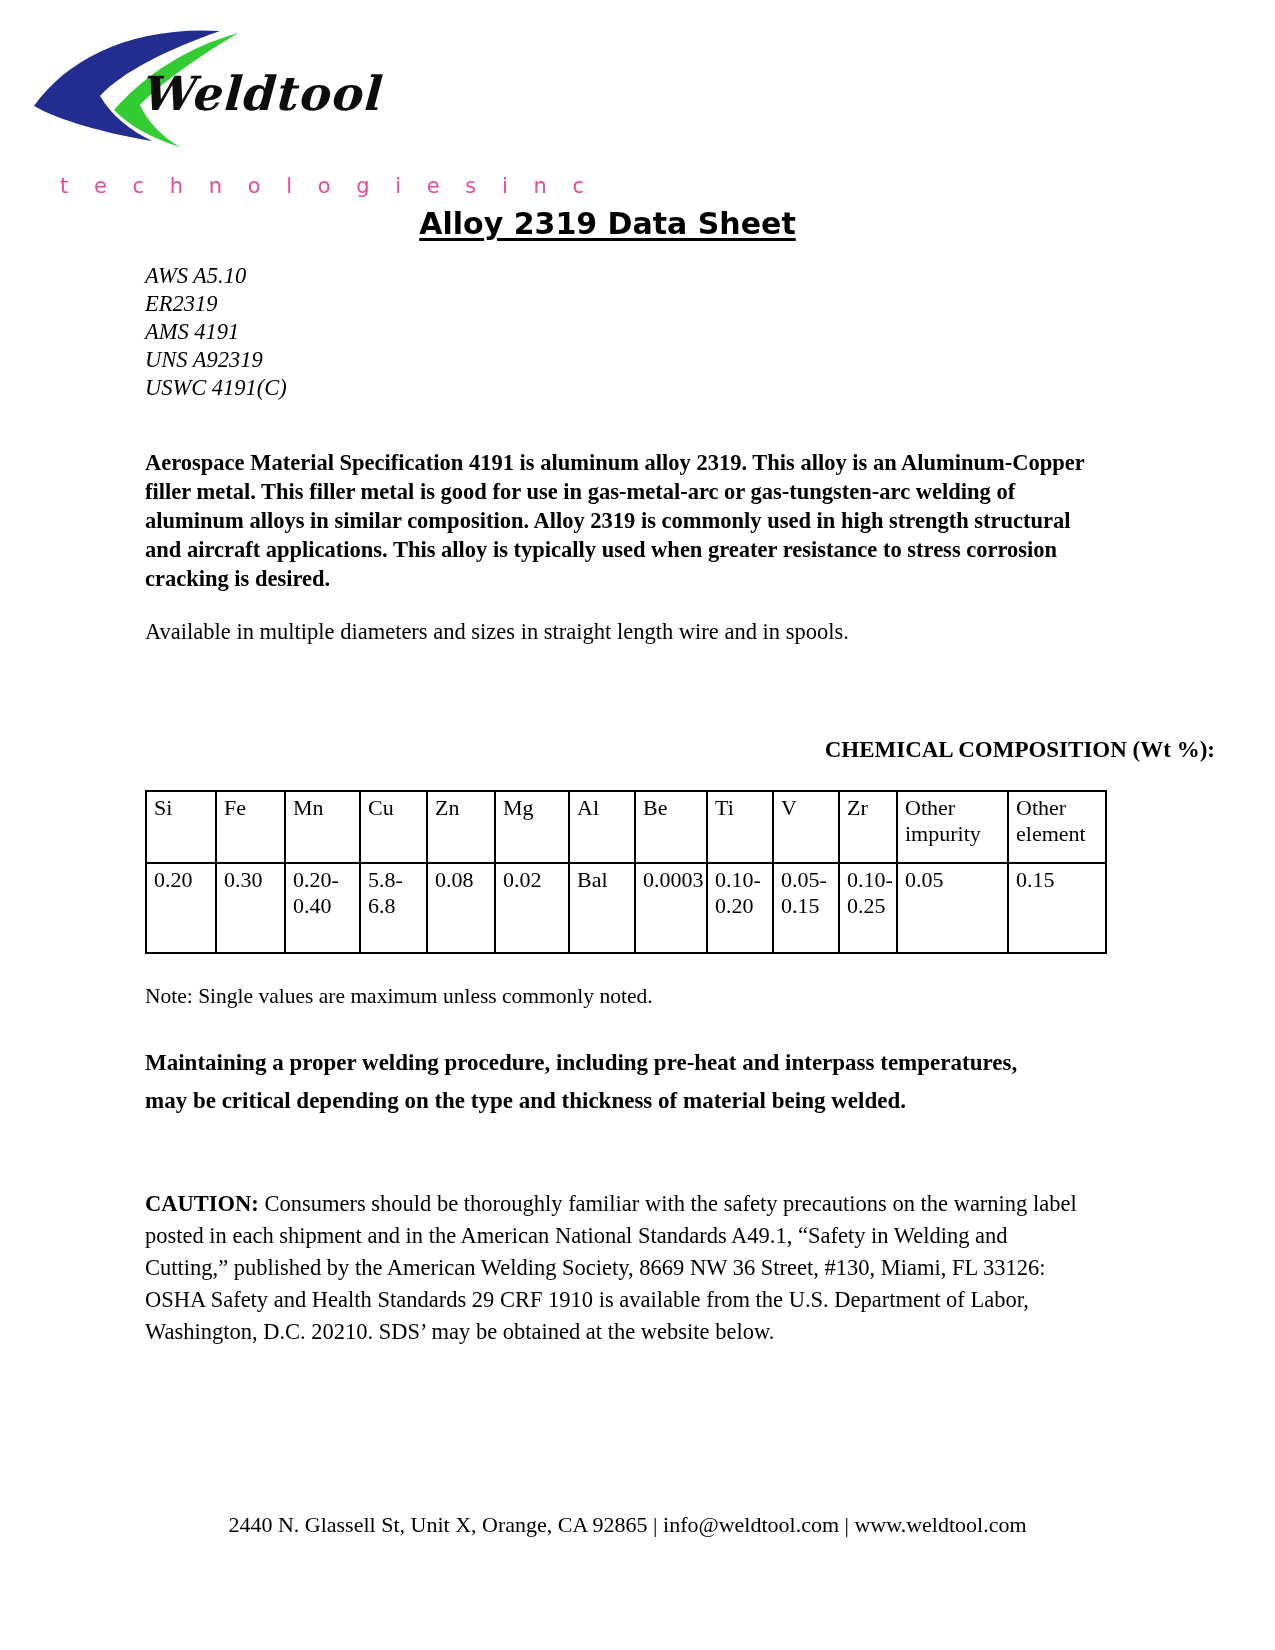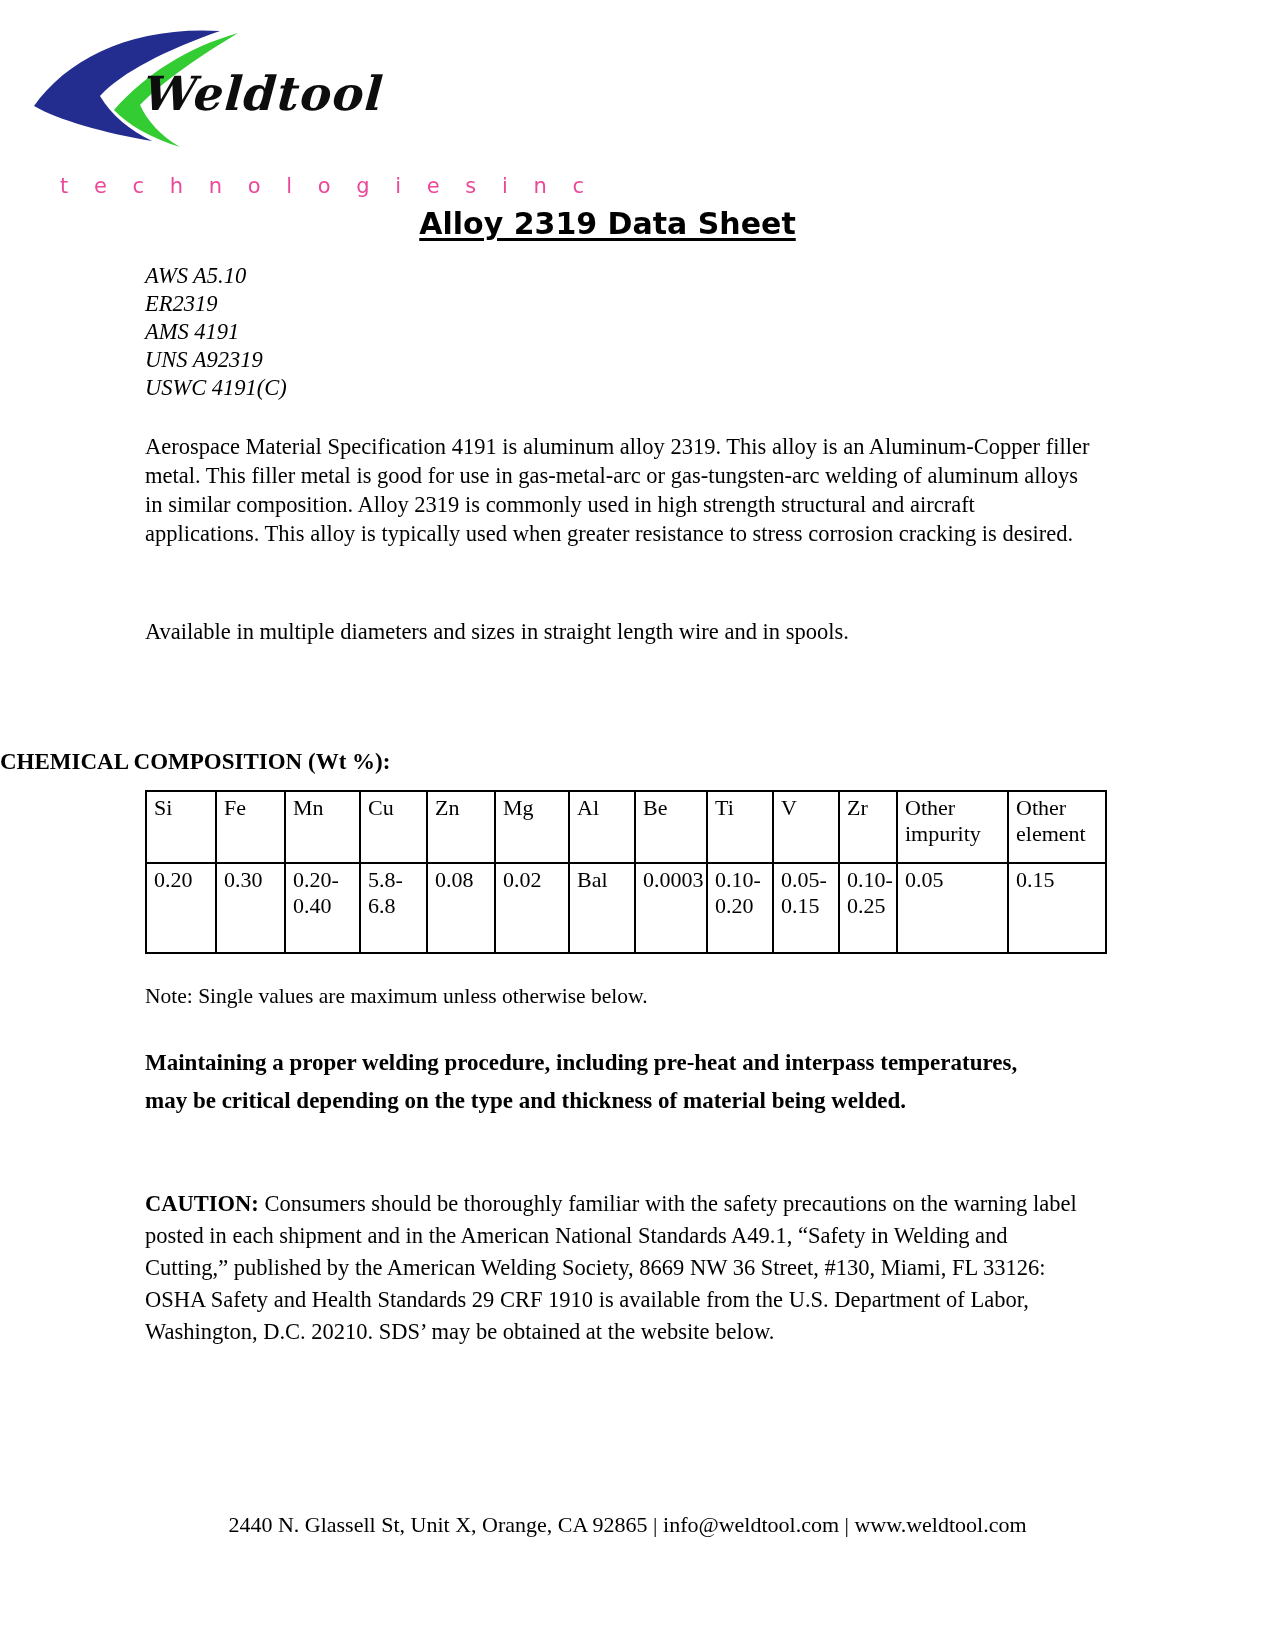--- a/index.html
+++ b/index.html
@@ -44,32 +44,32 @@
   }
 
   
   .specs{
     position:absolute;left:145px;top:262px;
     font-size:22.5px;line-height:28px;font-style:italic;
   }
 
   
   .intro{
-    position:absolute;left:145px;top:432px;width:948px;
-    font-size:22.5px;line-height:29px;
+    position:absolute;left:145px;top:448px;width:948px;
+    font-size:22.5px;line-height:29px;font-weight:bold;
   }
   .avail{
     position:absolute;left:145px;top:617px;width:948px;
     font-size:22.5px;line-height:29px;
   }
 
   
   .comp-heading{
     position:absolute;left:0;top:737px;width:1215px;
-    text-align:left;font-weight:bold;font-size:23px;margin-top:12px;
+    text-align:right;font-weight:bold;font-size:23px;
   }
   .comp-table{
     position:absolute;left:145px;top:790px;
     border-collapse:collapse;table-layout:fixed;width:960px;
     font-size:22px;
   }
   .comp-table th,.comp-table td{
     border:2px solid #000;
     font-weight:normal;text-align:left;vertical-align:top;
     padding:3px 13px 0 7px;
@@ -182,21 +182,21 @@
           <td>0.0003</td>
           <td>0.10-0.20</td>
           <td>0.05-0.15</td>
           <td>0.10-0.25</td>
           <td>0.05</td>
           <td>0.15</td>
         </tr>
     </tbody>
   </table>
 
-  <div class="note">Note: Single values are maximum unless otherwise below.</div>
+  <div class="note">Note: Single values are maximum unless commonly noted.</div>
 
   <div class="bold-para">Maintaining a proper welding procedure, including pre-heat and interpass temperatures, may be critical depending on the type and thickness of material being welded.</div>
 
   <div class="caution"><span class="label">CAUTION:</span><span> Consumers should be thoroughly familiar with the safety precautions on the warning label posted in each shipment and in the American National Standards A49.1, “Safety in Welding and Cutting,” published by the American Welding Society, 8669 NW 36 Street, #130, Miami, FL 33126: OSHA Safety and Health Standards 29 CRF 1910 is available from the U.S. Department of Labor, Washington, D.C. 20210. SDS’ may be obtained at the website below.</span></div>
 
   <div class="footer">2440 N. Glassell St, Unit X, Orange, CA 92865 | info@weldtool.com | www.weldtool.com</div>
 
 </div>
 
 </body></html>

